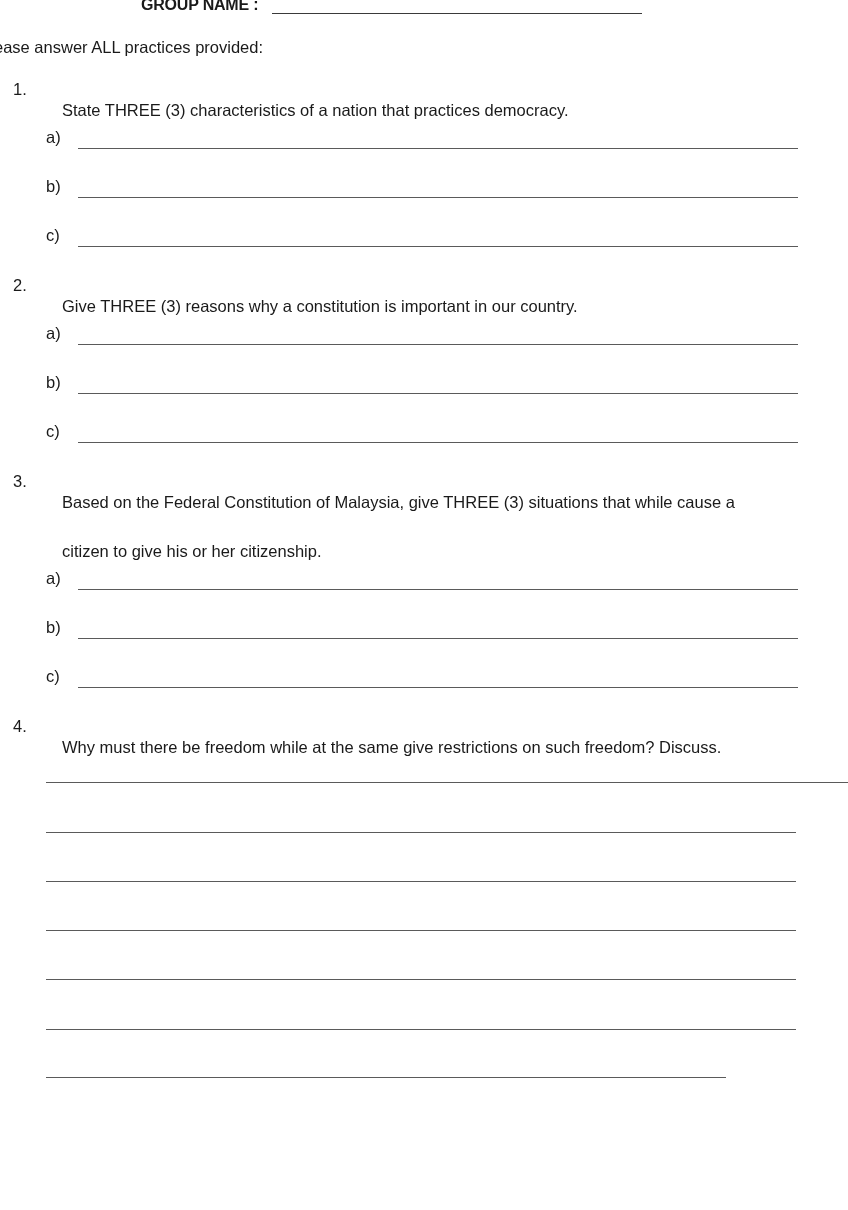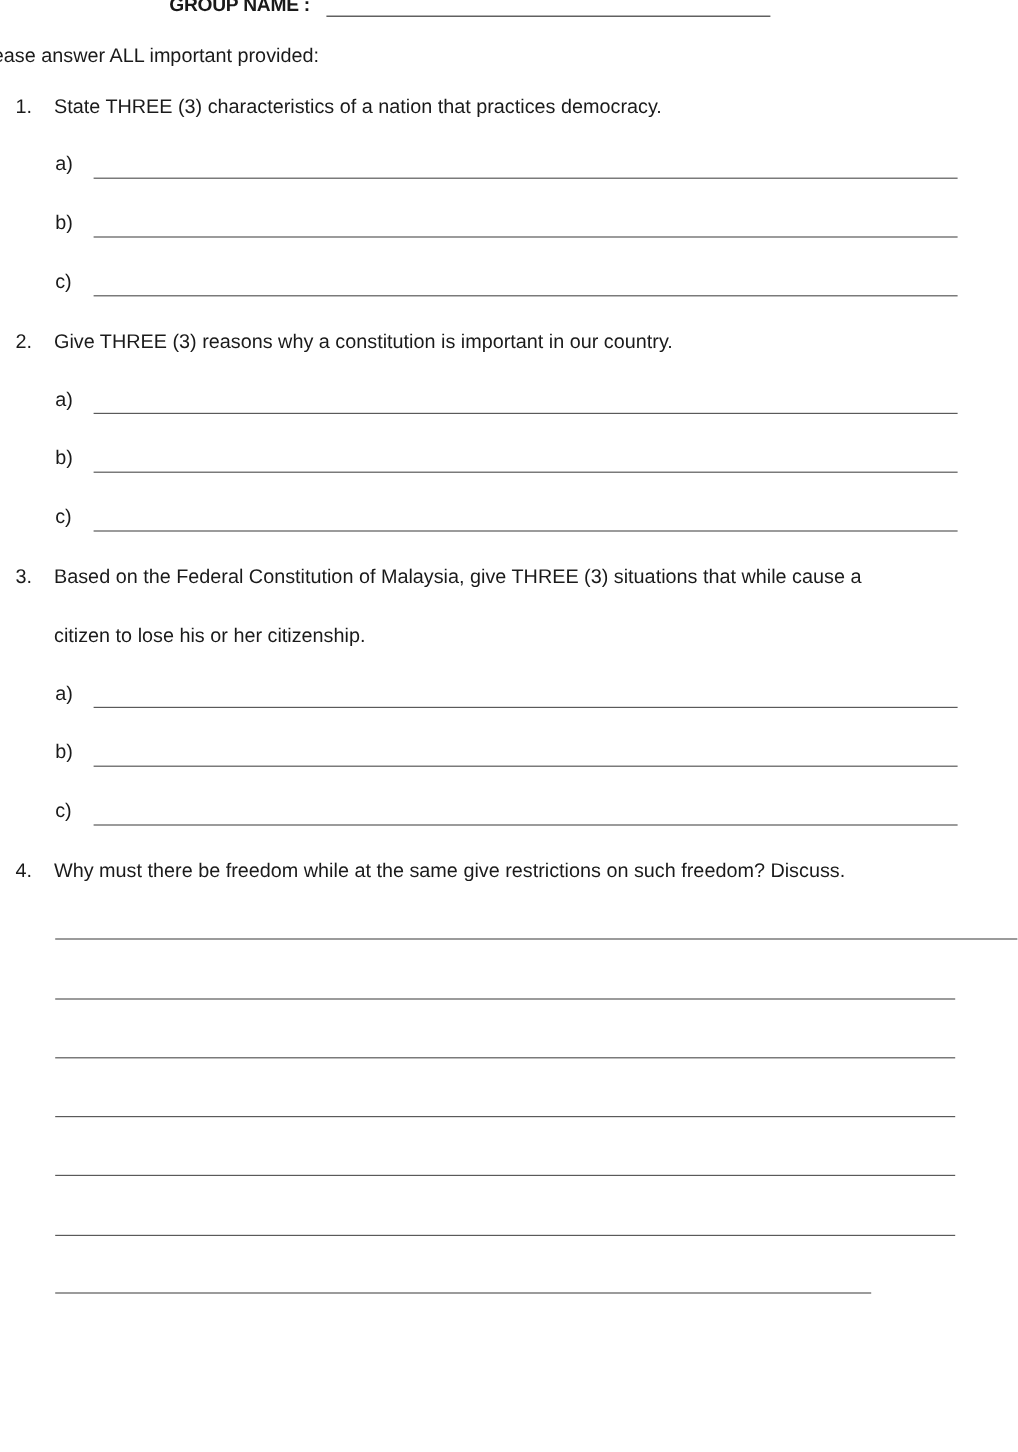--- a/index.html
+++ b/index.html
@@ -26,34 +26,34 @@
     }
     .group-line {
       left: 272px; top: 13px;
       width: 370px;
       border-bottom: 1.6px solid #3a3a3a;
     }
     .instruction {
       left: -6px; top: 38px;
     }
     .q-num { left: 13px; }
-    .q-text { left: 45px; }
+    .q-text { left: 62px; margin-top: 21px; }
     .opt-label { left: 46px; }
     .ans-line {
       position: absolute;
       border-bottom: 1.6px solid #5a5a5a;
     }
   </style>
 </head>
 <body>
 
 <div class="abs group-name">GROUP NAME :</div>
 <div class="abs group-line"></div>
 
-<div class="abs instruction"><span>ease answer </span><b>ALL</b><span> important provided:</span></div>
+<div class="abs instruction"><span>ease answer </span><b>ALL</b><span> practices provided:</span></div>
 
 <div>
   <div class="abs q-num" style="top:80px;">1.</div>
   <div class="abs q-text" style="top:80px;"><span>State </span><b>THREE (3)</b><span> characteristics of a nation that practices democracy.</span></div>
 
   <div class="abs opt-label" style="top:128px;">a)</div>
   <div class="ans-line" style="left:78px; top:148px; width:720px;"></div>
 
   <div class="abs opt-label" style="top:177px;">b)</div>
   <div class="ans-line" style="left:78px; top:197px; width:720px;"></div>
@@ -72,21 +72,21 @@
   <div class="abs opt-label" style="top:373px;">b)</div>
   <div class="ans-line" style="left:78px; top:393px; width:720px;"></div>
 
   <div class="abs opt-label" style="top:422px;">c)</div>
   <div class="ans-line" style="left:78px; top:442px; width:720px;"></div>
 </div>
 
 <div>
   <div class="abs q-num" style="top:472px;">3.</div>
   <div class="abs q-text" style="top:472px;"><span>Based on the Federal Constitution of Malaysia, give </span><b>THREE (3)</b><span> situations that while cause a</span></div>
-  <div class="abs q-text" style="top:521px;">citizen to lose his or her citizenship.</div>
+  <div class="abs q-text" style="top:521px;">citizen to give his or her citizenship.</div>
 
   <div class="abs opt-label" style="top:569px;">a)</div>
   <div class="ans-line" style="left:78px; top:589px; width:720px;"></div>
 
   <div class="abs opt-label" style="top:618px;">b)</div>
   <div class="ans-line" style="left:78px; top:638px; width:720px;"></div>
 
   <div class="abs opt-label" style="top:667px;">c)</div>
   <div class="ans-line" style="left:78px; top:687px; width:720px;"></div>
 </div>

